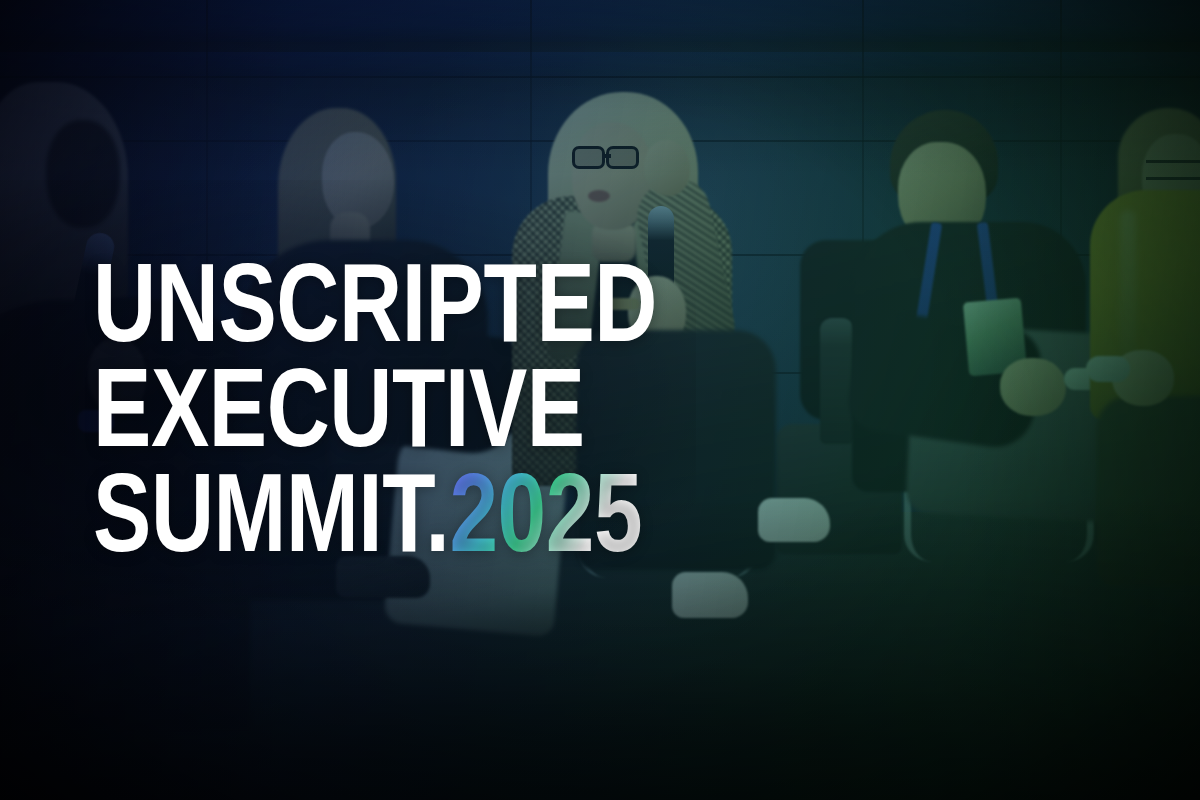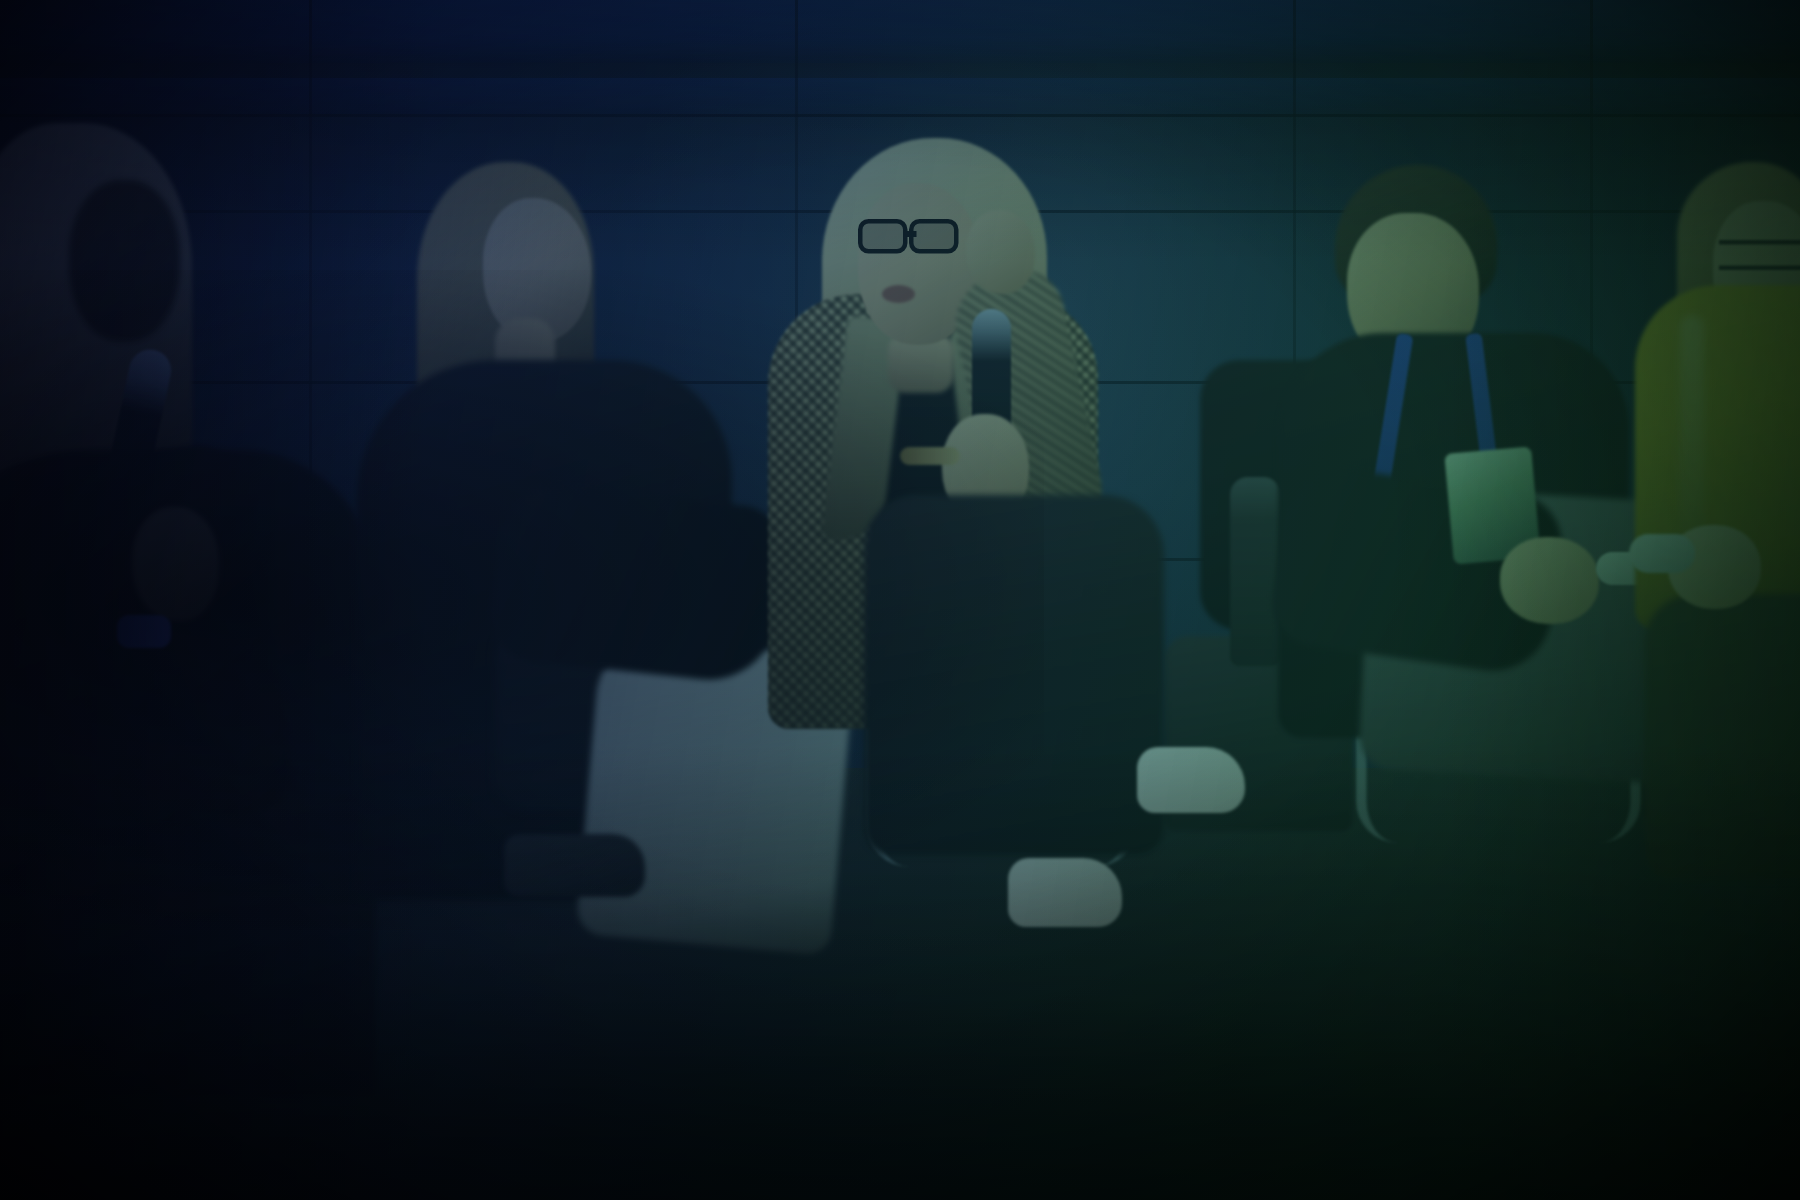--- a/index.html
+++ b/index.html
@@ -528,14 +528,19 @@
     <div class="fig p5-mic"></div>
 
     <div class="floor-front-shadow"></div>
   </div>
 
   <div class="grade-a"></div>
   <div class="grade-b"></div>
   <div class="vignette"></div>
   <div class="text-scrim"></div>
 
+  <div class="title-lockup">
+    <span class="tline">UNSCRIPTED</span>
+    <span class="tline">EXECUTIVE</span>
+    <span class="tline"><span>SUMMIT.</span><span class="year">2025</span></span>
+  </div>
 
 </div>
 
 </body></html>

